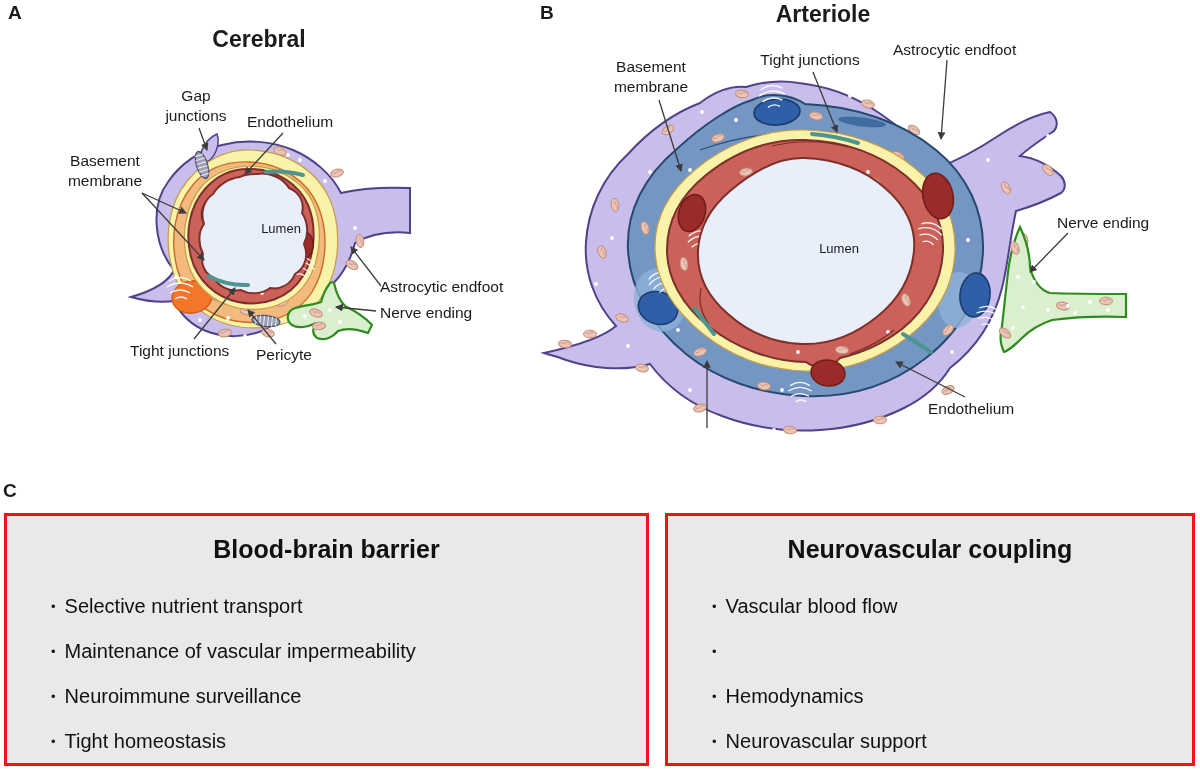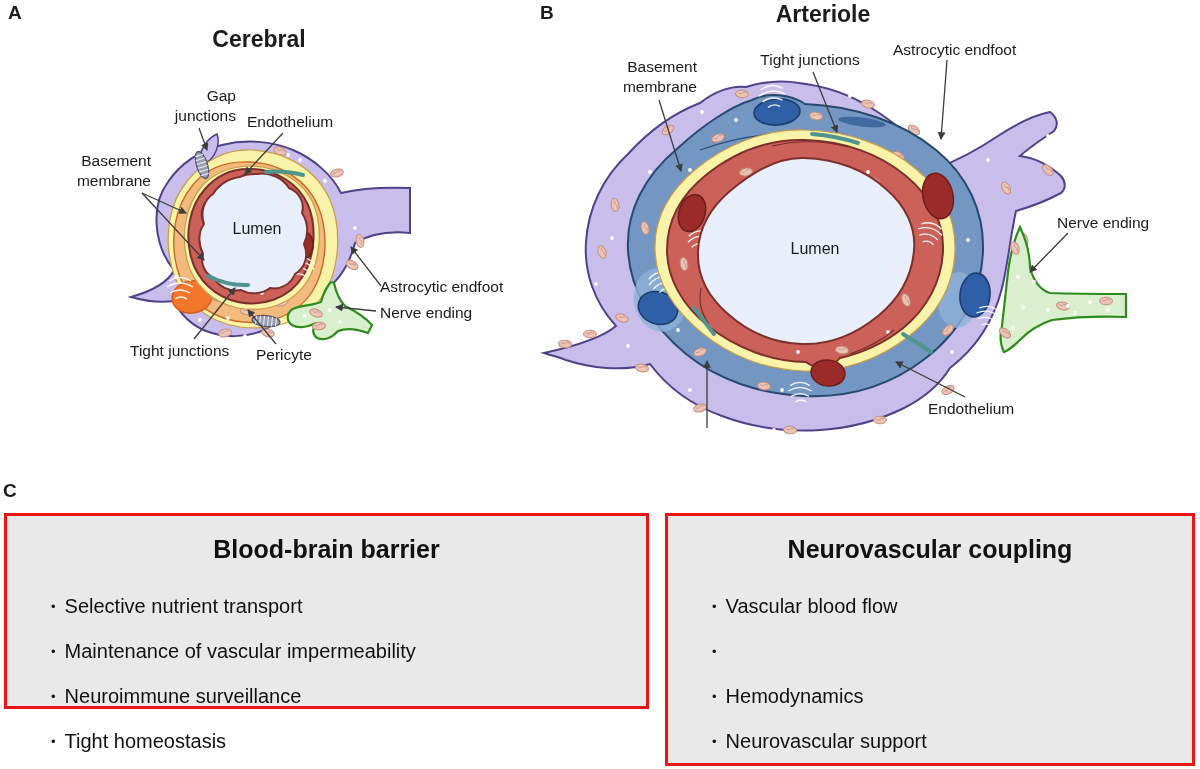--- a/index.html
+++ b/index.html
@@ -1,22 +1,22 @@
 <!DOCTYPE html>
 <html><head>
 <meta charset="utf-8">
 <style>
   html,body { margin:0; padding:0; background:#ffffff; }
   .stage { position:relative; width:1200px; height:769px; background:#fff;
            font-family:"Liberation Sans", sans-serif; color:#1b1b1b; overflow:hidden; }
   svg.canvas { position:absolute; left:0; top:0; }
 
   .lbl { position:absolute; font-size:15.5px; line-height:20px; color:#1b1b1b; white-space:nowrap; }
-  .lbl.center { transform:translateX(-50%); text-align:right; white-space:normal; }
-  .lumen-lbl { font-size:16px; }
+  .lbl.center { transform:translateX(-50%); text-align:center; white-space:normal; }
+  .lumen-lbl { font-size:13px;margin-left:24px; }
   .panel-title { position:absolute; transform:translateX(-50%); font-size:23px; font-weight:bold; white-space:nowrap; }
   .panel-letter { position:absolute; font-size:19px; font-weight:bold; }
 
   .cbox { position:absolute; box-sizing:border-box; background:#e9e9e9; border:3px solid #ec1414; }
   .cbox h2 { margin:16px 12px 0; text-align:center; font-size:25px; line-height:34px; font-weight:bold; color:#111; }
   .cbox ul { list-style:none; margin:18px 0 0; padding:0 20px 0 44px; }
   .cbox li { display:flex; align-items:center; height:45px; font-size:20px; color:#111; }
   .bdot { font-size:13px; margin-right:9px; }
 
   .leader { stroke:#3c3c3c; stroke-width:1.3; fill:none; }
@@ -330,21 +330,21 @@
 <div class="lbl" style="left:130px;top:341px">Tight junctions</div>
 <div class="lbl" style="left:256px;top:345px">Pericyte</div>
 
 <div class="lbl center" style="left:651px;top:57px;width:92px">Basement membrane</div>
 <div class="lbl center" style="left:810px;top:50px">Tight junctions</div>
 <div class="lbl" style="left:893px;top:40px">Astrocytic endfoot</div>
 <div class="lbl center lumen-lbl" style="left:815px;top:239px">Lumen</div>
 <div class="lbl" style="left:1057px;top:213px">Nerve ending</div>
 <div class="lbl" style="left:928px;top:399px">Endothelium</div>
 
-<div class="cbox" style="left:4px;top:513px;width:645px;height:196px">
+<div class="cbox" style="left:4px;top:513px;width:645px;height:253px">
   <h2>Blood-brain barrier</h2>
   <ul>
     <li>
           <span class="bdot">•</span>
           <span>Selective nutrient transport</span>
         </li>
     <li>
           <span class="bdot">•</span>
           <span>Maintenance of vascular impermeability</span>
         </li>

